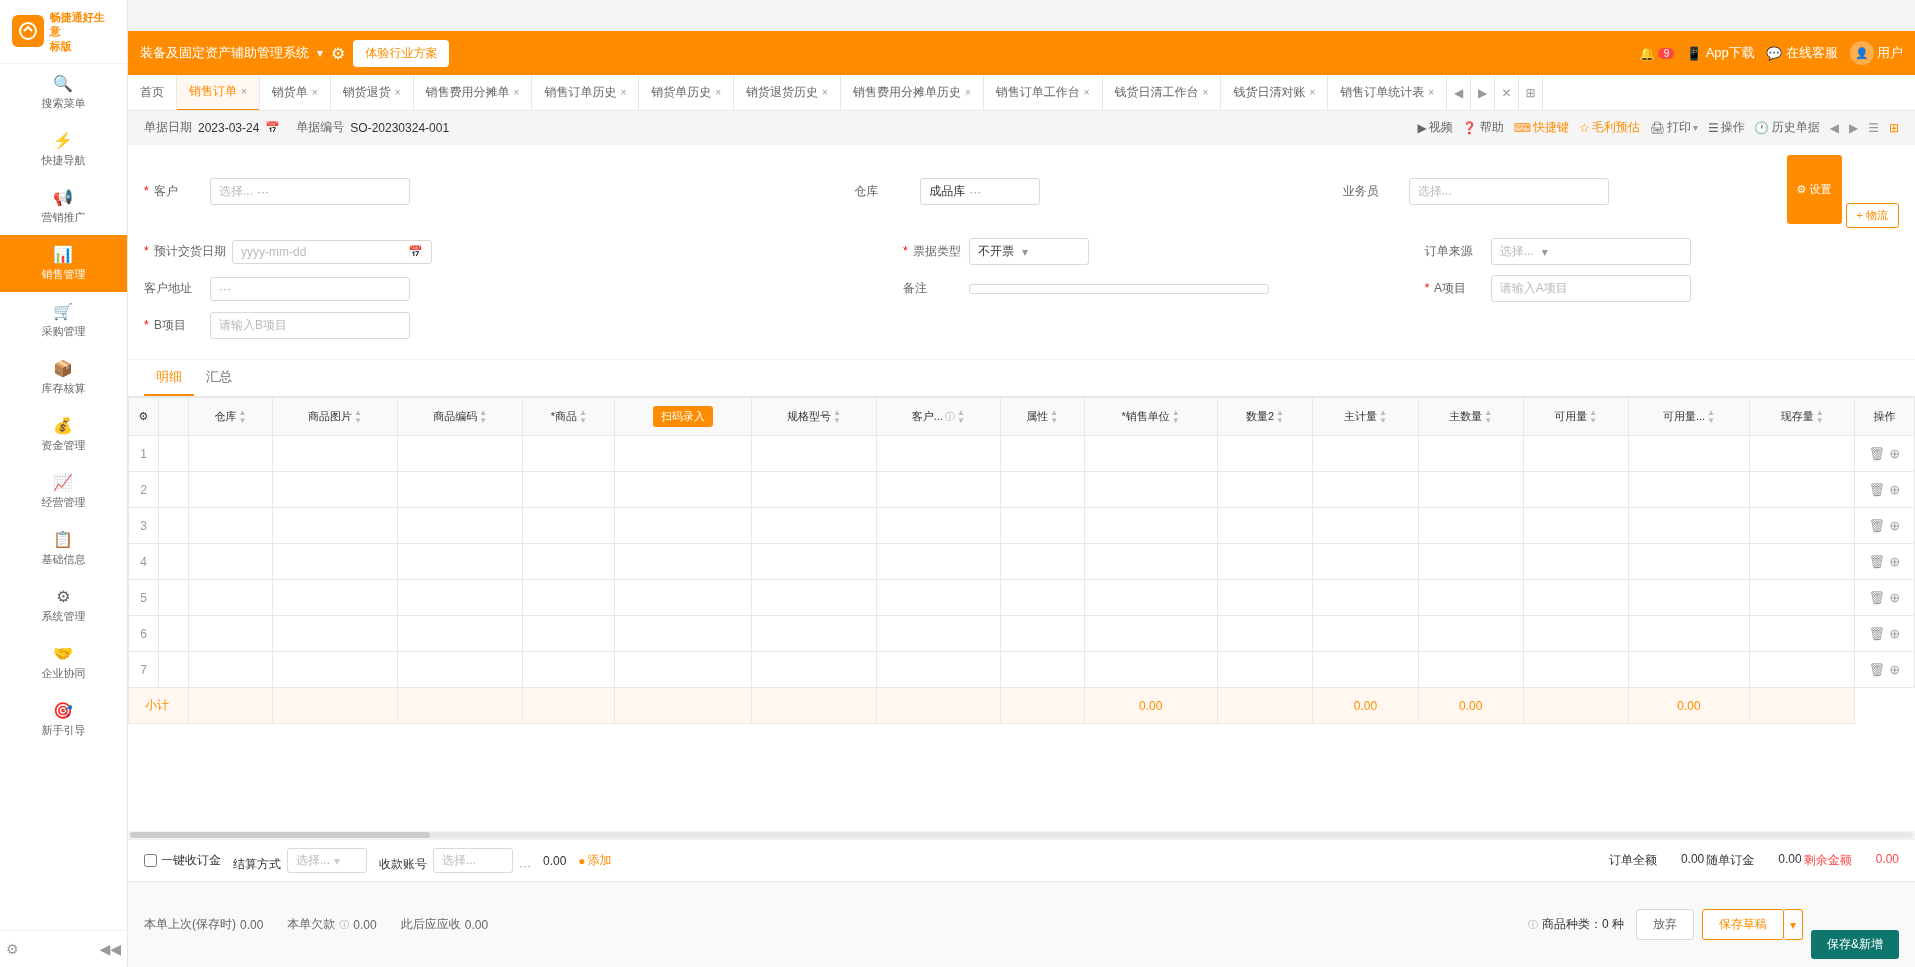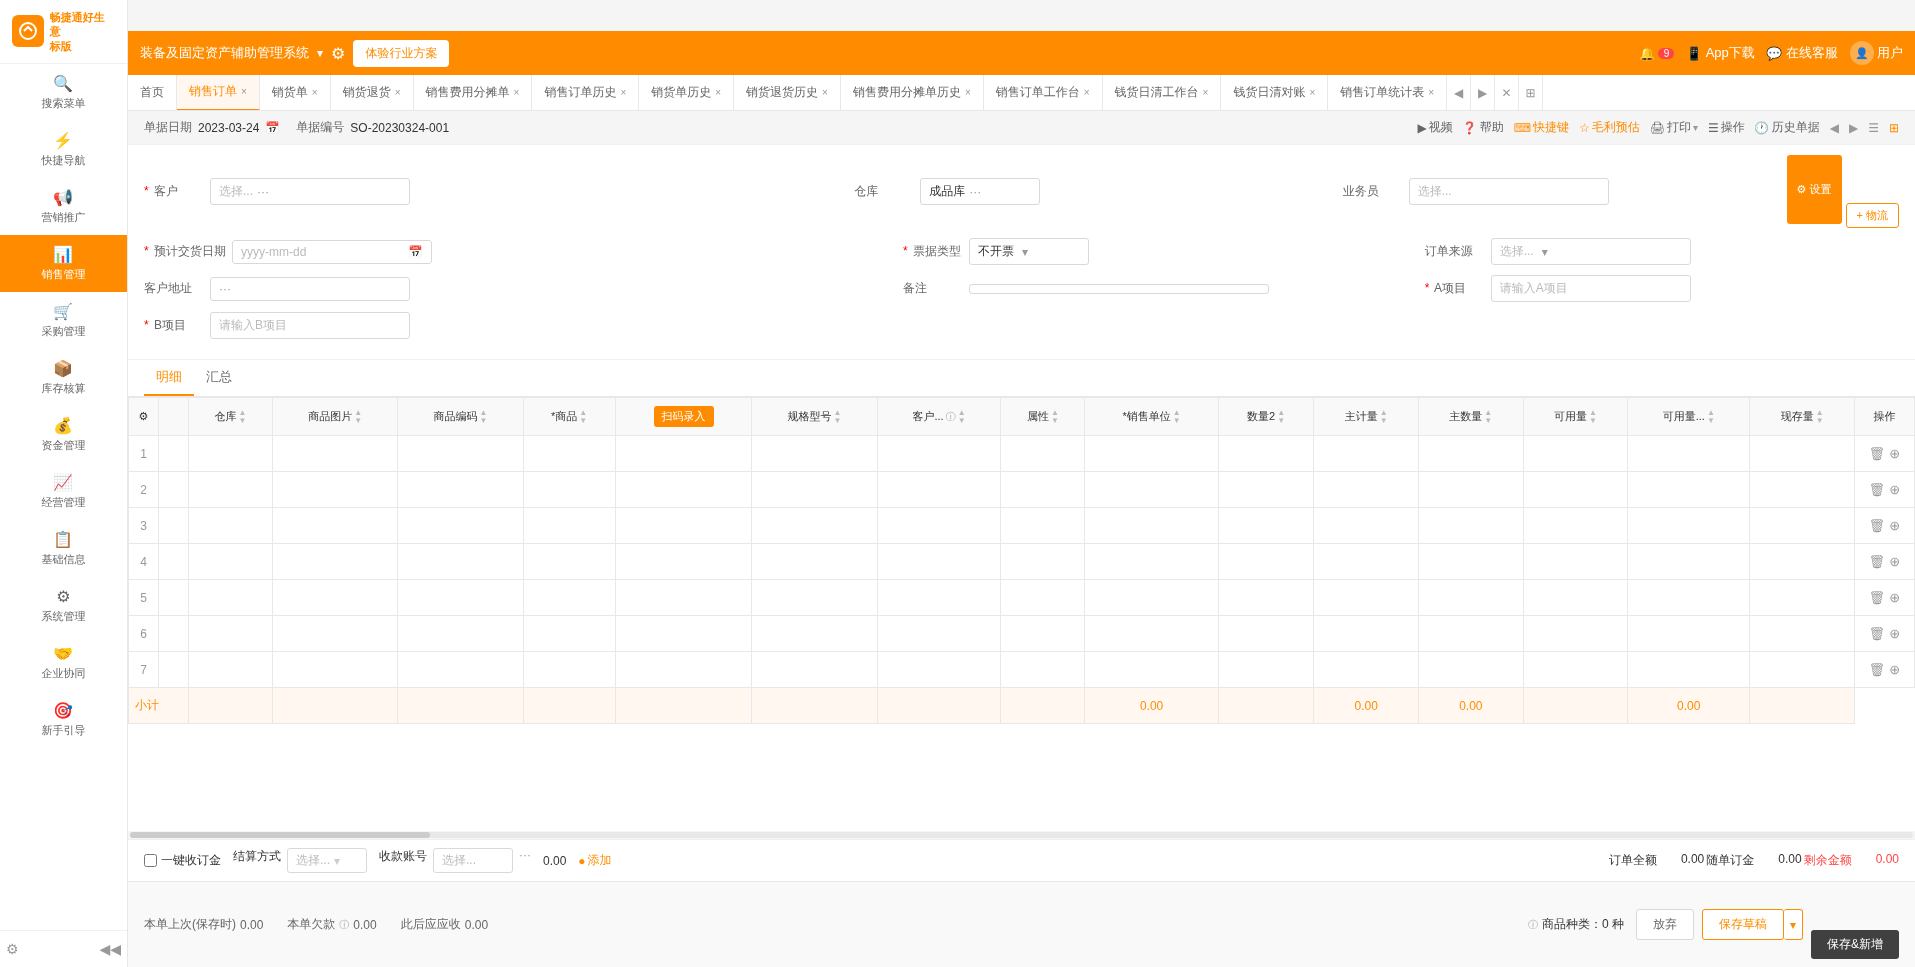--- a/index.html
+++ b/index.html
@@ -67,44 +67,44 @@
     table thead tr { background: #f9f9f9; }
     table th { padding: 8px 6px; text-align: center; border: 1px solid #e8e8e8; color: #333; font-weight: normal; white-space: nowrap; font-size: 11px; }
     table td { padding: 6px; border: 1px solid #e8e8e8; text-align: center; color: #333; height: 36px; }
     .col-index { color: #999; width: 30px; }
     .scan-btn { background: #ff8c00; color: white; border: none; padding: 3px 8px; border-radius: 3px; cursor: pointer; font-size: 11px; }
     .col-actions { width: 60px; }
     .action-icons { display: flex; align-items: center; justify-content: center; gap: 4px; }
     .action-icon { color: #999; cursor: pointer; font-size: 13px; }
 
     
-    .subtotal-row td { background: #fff7f0; color: #ff8c00; font-weight: 500; padding: 8px 6px; }
+    .subtotal-row td { background: #fff7f0; color: #ff8c00; font-weight: 500; padding: 8px 16px; }
     .subtotal-label { text-align: left; padding-left: 16px; color: #666; }
 
     
     .table-scrollbar { height: 8px; background: #f5f5f5; display: flex; align-items: center; padding: 0 2px; }
     .scrollbar-track { flex: 1; height: 6px; background: #e8e8e8; border-radius: 3px; position: relative; }
     .scrollbar-thumb { width: 300px; height: 6px; background: #ccc; border-radius: 3px; }
 
     
     .form-footer { padding: 8px 16px; border-top: 1px solid #f0f0f0; display: flex; align-items: center; gap: 12px; flex-shrink: 0; }
     .footer-checkbox { display: flex; align-items: center; gap: 4px; cursor: pointer; }
-    .footer-field { display: flex; align-items: flex-start; gap: 6px; }
+    .footer-field { display: flex; align-items: flex-end; gap: 6px; }
     .footer-select { border: 1px solid #d9d9d9; border-radius: 3px; padding: 3px 8px; font-size: 12px; min-width: 80px; cursor: pointer; display: flex; align-items: center; gap: 4px; color: #bbb; }
     .footer-amount { color: #333; font-size: 12px; }
     .add-btn { color: #ff8c00; cursor: pointer; display: flex; align-items: center; gap: 2px; font-size: 12px; }
 
     
     .bottom-bar { background: #f9f9f9; padding: 8px 16px; display: flex; align-items: center; border-top: 1px solid #e8e8e8; flex-shrink: 0; }
     .bottom-stats { display: flex; gap: 24px; font-size: 12px; color: #666; }
     .bottom-stat { display: flex; align-items: center; gap: 4px; }
     .bottom-actions { margin-left: auto; display: flex; align-items: center; gap: 8px; }
     .btn-discard { border: 1px solid #d9d9d9; background: white; padding: 6px 16px; border-radius: 3px; cursor: pointer; font-size: 12px; color: #666; }
     .btn-save-draft { border: 1px solid #ff8c00; background: white; color: #ff8c00; padding: 6px 16px; border-radius: 3px; cursor: pointer; font-size: 12px; }
-    .btn-save-new { background: #404040; color: white; border: none; padding: 6px 16px; border-radius: 3px; cursor: pointer; font-size: 12px; margin-top: 40px; }
+    .btn-save-new { background: #0f766e; color: white; border: none; padding: 6px 16px; border-radius: 3px; cursor: pointer; font-size: 12px; margin-top: 40px; }
 
     .settings-btn { background: #ff8c00; color: white; border: none; padding: 4px 8px; border-radius: 3px; cursor: pointer; font-size: 11px; width: 100%; margin-bottom: 4px; }
     .add-product-btn { border: 1px solid #ff8c00; color: #ff8c00; background: white; padding: 4px 8px; border-radius: 3px; cursor: pointer; font-size: 11px; width: 100%; }
 
     .col-th-sort { display: flex; align-items: center; justify-content: center; gap: 2px; }
     .sort-arrows { display: flex; flex-direction: column; font-size: 8px; line-height: 1; color: #bbb; }
 
     .required-star { color: red; margin-right: 2px; }
   </style>
 </head>

